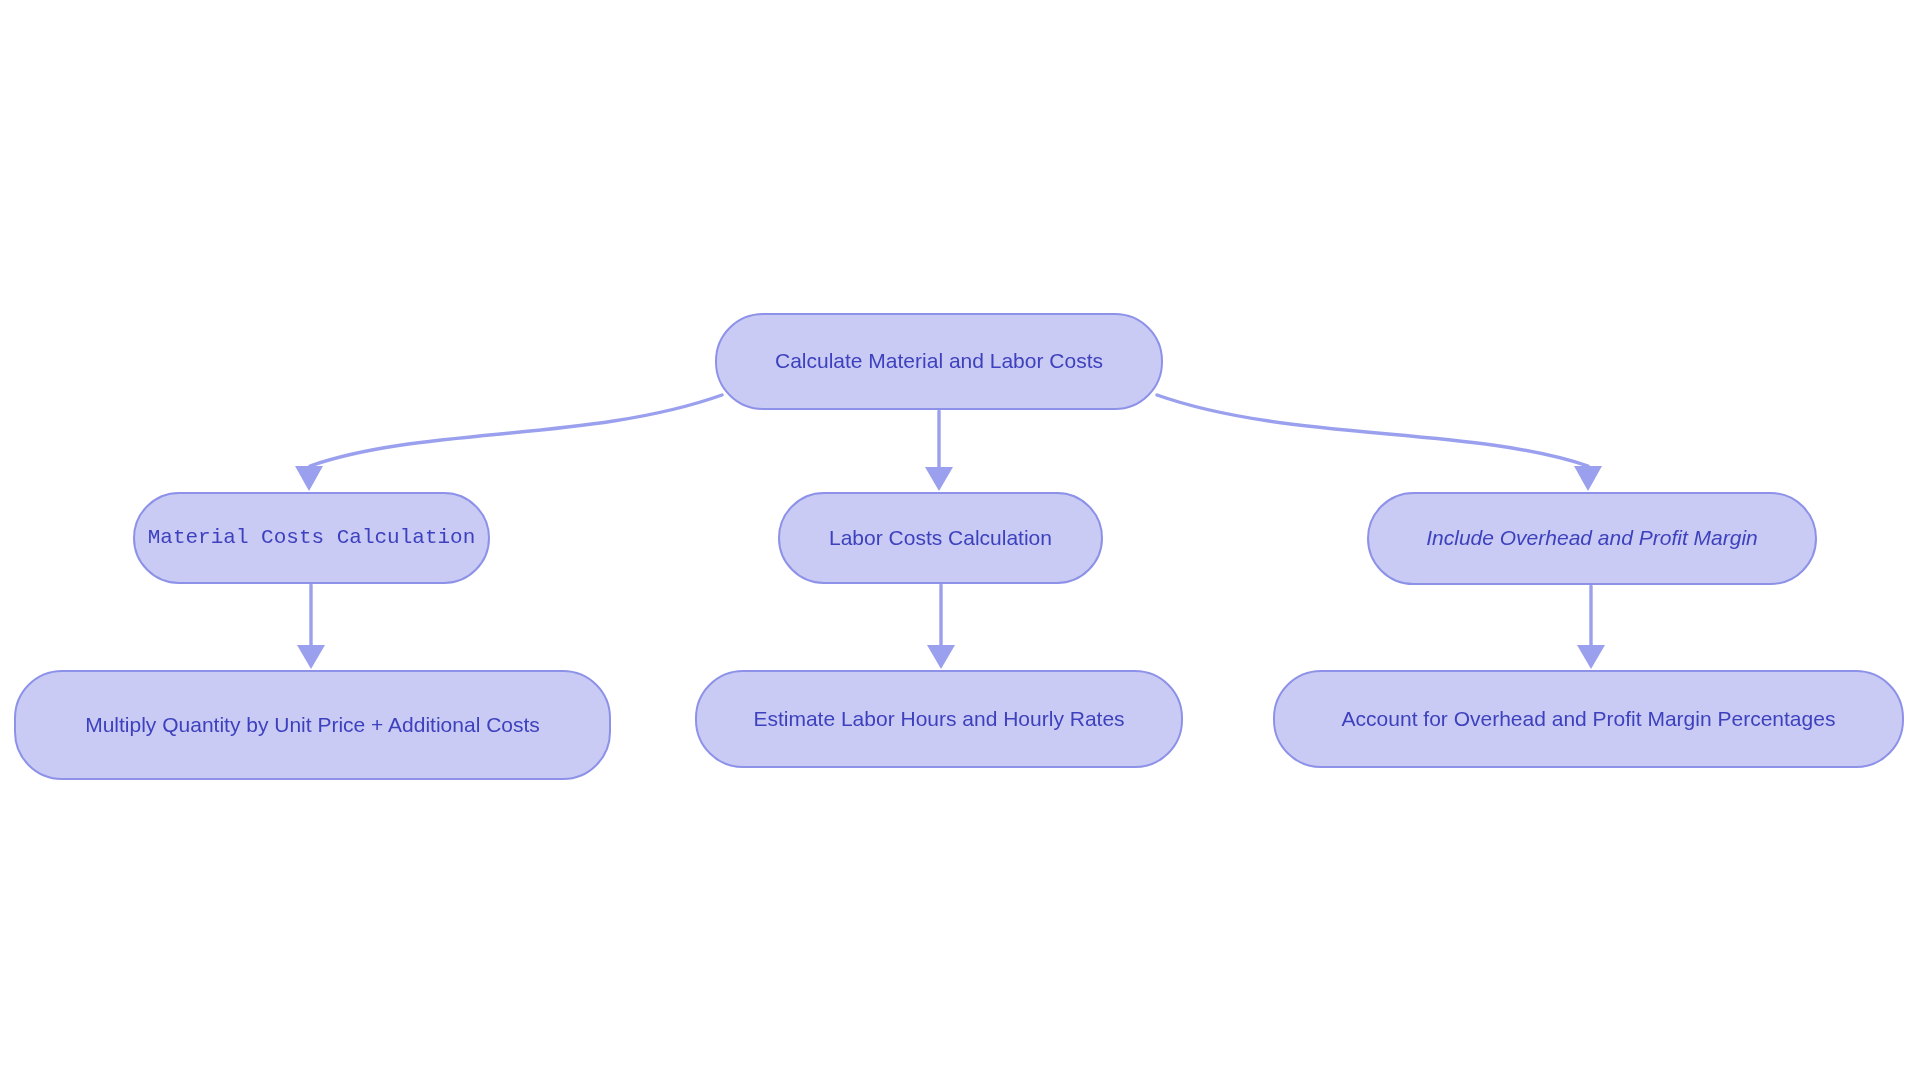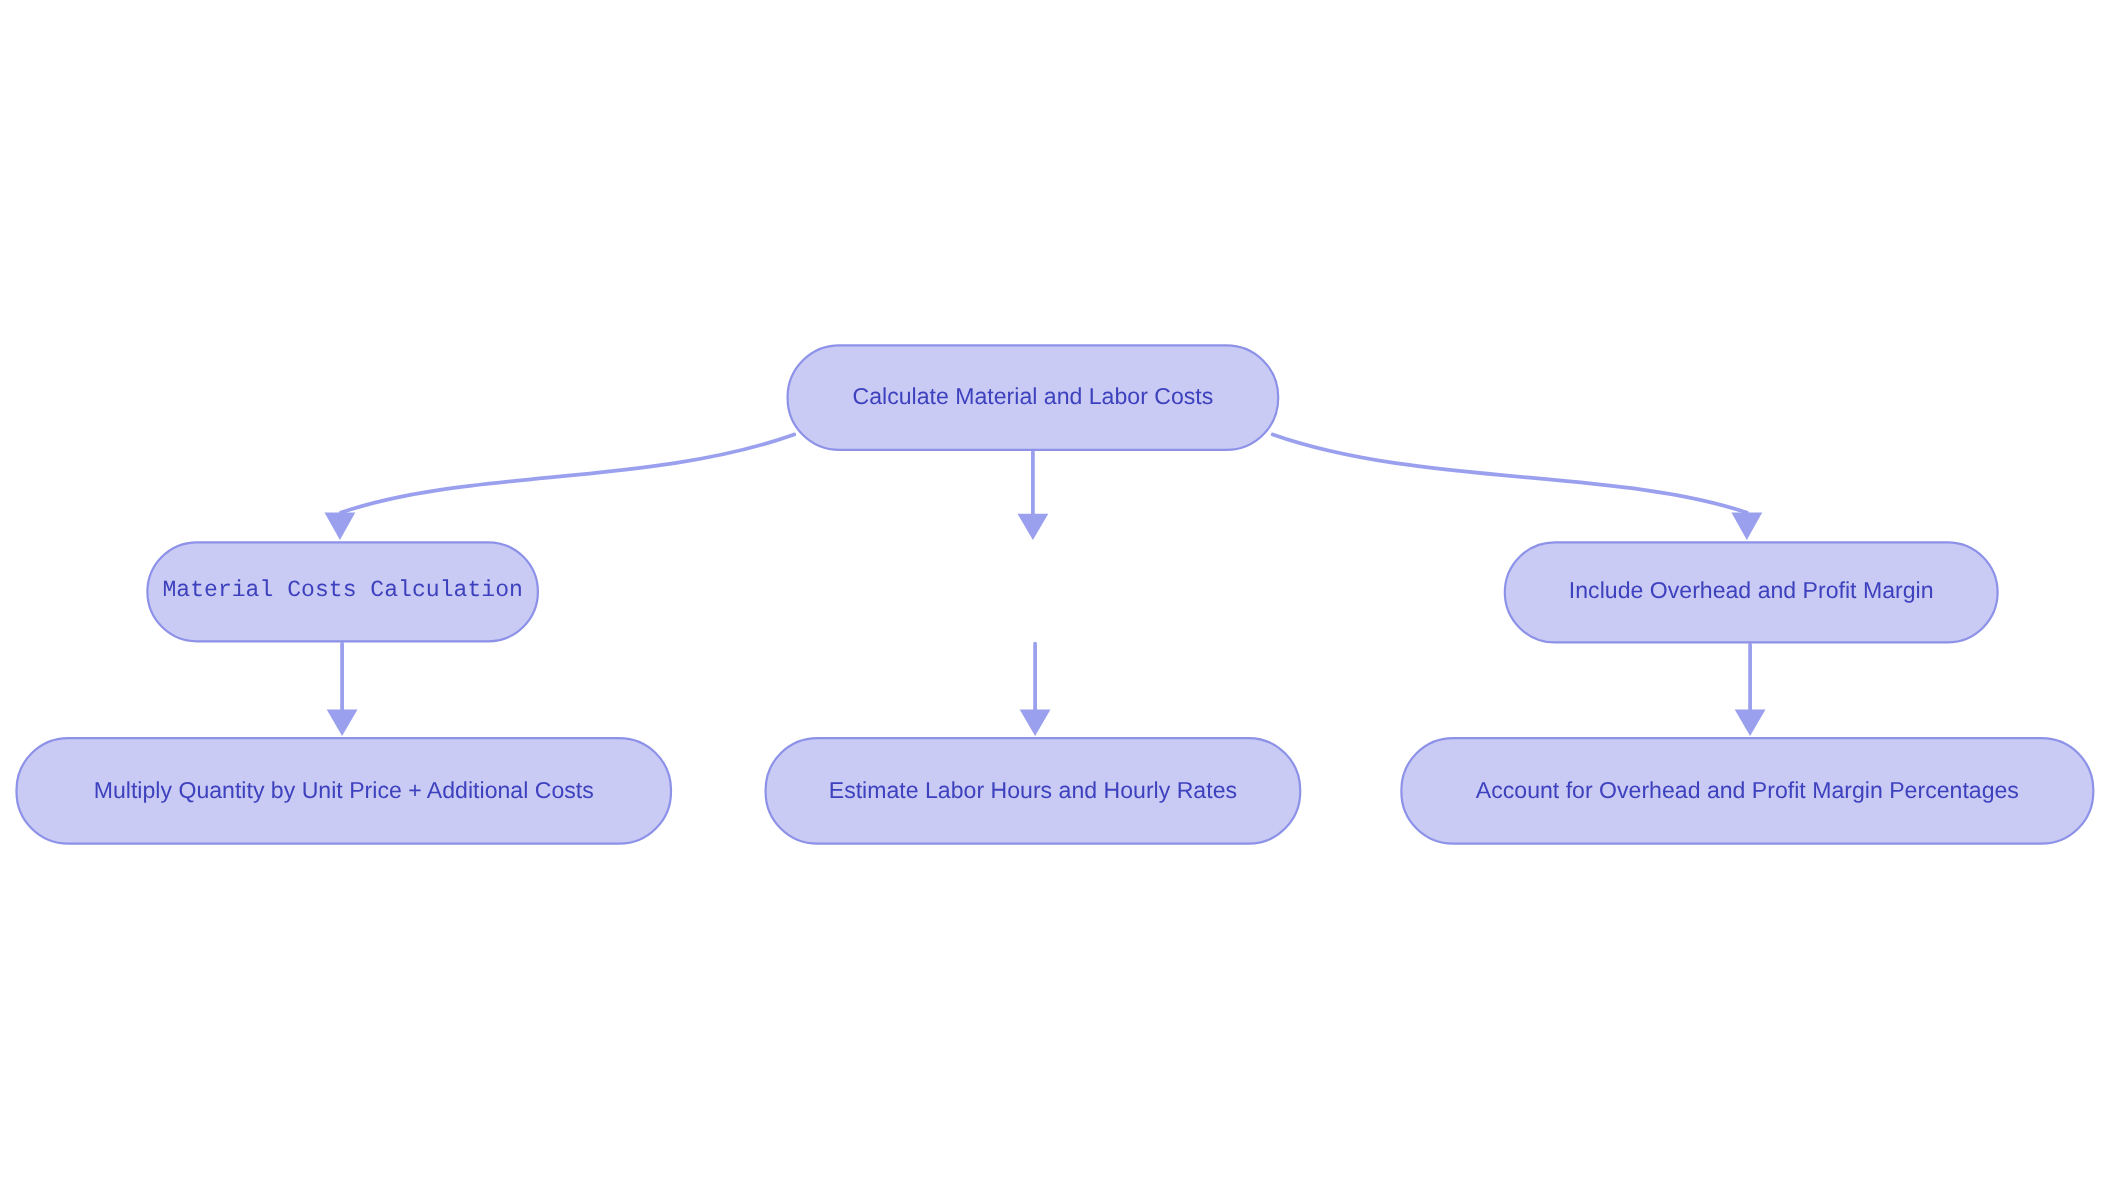--- a/index.html
+++ b/index.html
@@ -47,22 +47,22 @@
     border-radius:48px;
     color:var(--text);
     font-size:21px;
     line-height:1.25;
     padding:0 18px;
     white-space:nowrap;
   }
   .node-root            {left:715px;  top:313px; width:448px; height:97px;}
   .node-material        {left:133px;  top:492px; width:357px; height:92px;font-family:Liberation Mono, monospace;}
   .node-labor           {left:778px;  top:492px; width:325px; height:92px;}
-  .node-overhead        {left:1367px; top:492px; width:450px; height:93px;}
-  .node-material-detail {left:14px;   top:670px; width:597px; height:98px;}
+  .node-overhead        {left:1367px; top:492px; width:450px; height:93px;font-style:italic;}
+  .node-material-detail {left:14px;   top:670px; width:597px; height:110px;}
   .node-labor-detail    {left:695px;  top:670px; width:488px; height:98px;text-align:right;}
   .node-overhead-detail {left:1273px; top:670px; width:631px; height:98px;}
 </style>
 </head>
 <body>
 
 <div class="canvas">
 
   <svg class="edges" viewBox="0 0 1920 1083" xmlns="http://www.w3.org/2000/svg">
 
@@ -94,20 +94,21 @@
     <g>
       <path d="M 1591 586 L 1591 646"></path>
       <polygon points="1577,645 1605,645 1591,669"></polygon>
     </g>
   </svg>
 
   <div class="node node-root">Calculate Material and Labor Costs</div>
 
   <div class="node node-material">Material Costs Calculation</div>
 
+  <div class="node node-labor">Labor Costs Calculation</div>
 
   <div class="node node-overhead">Include Overhead and Profit Margin</div>
 
   <div class="node node-material-detail">Multiply Quantity by Unit Price + Additional Costs</div>
 
   <div class="node node-labor-detail">Estimate Labor Hours and Hourly Rates</div>
 
   <div class="node node-overhead-detail">Account for Overhead and Profit Margin Percentages</div>
 
 </div>

